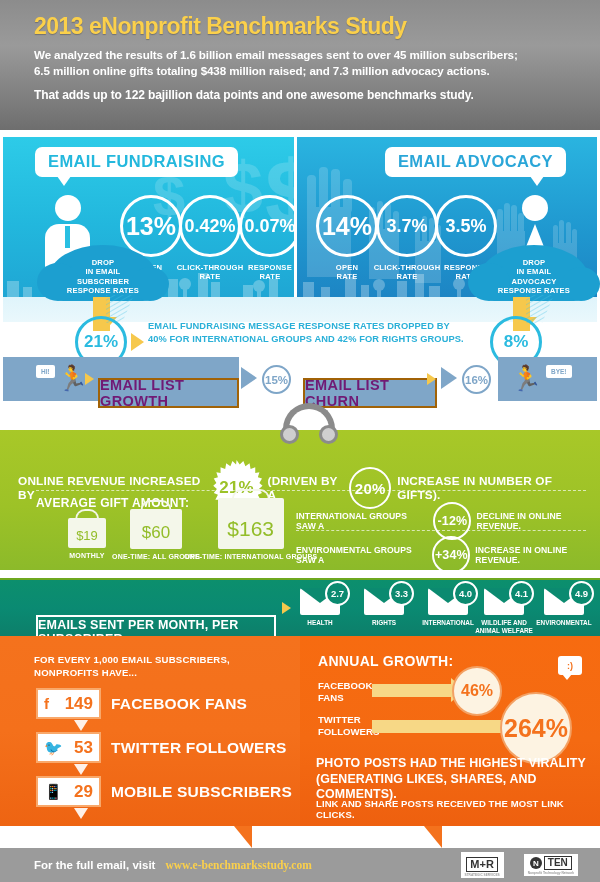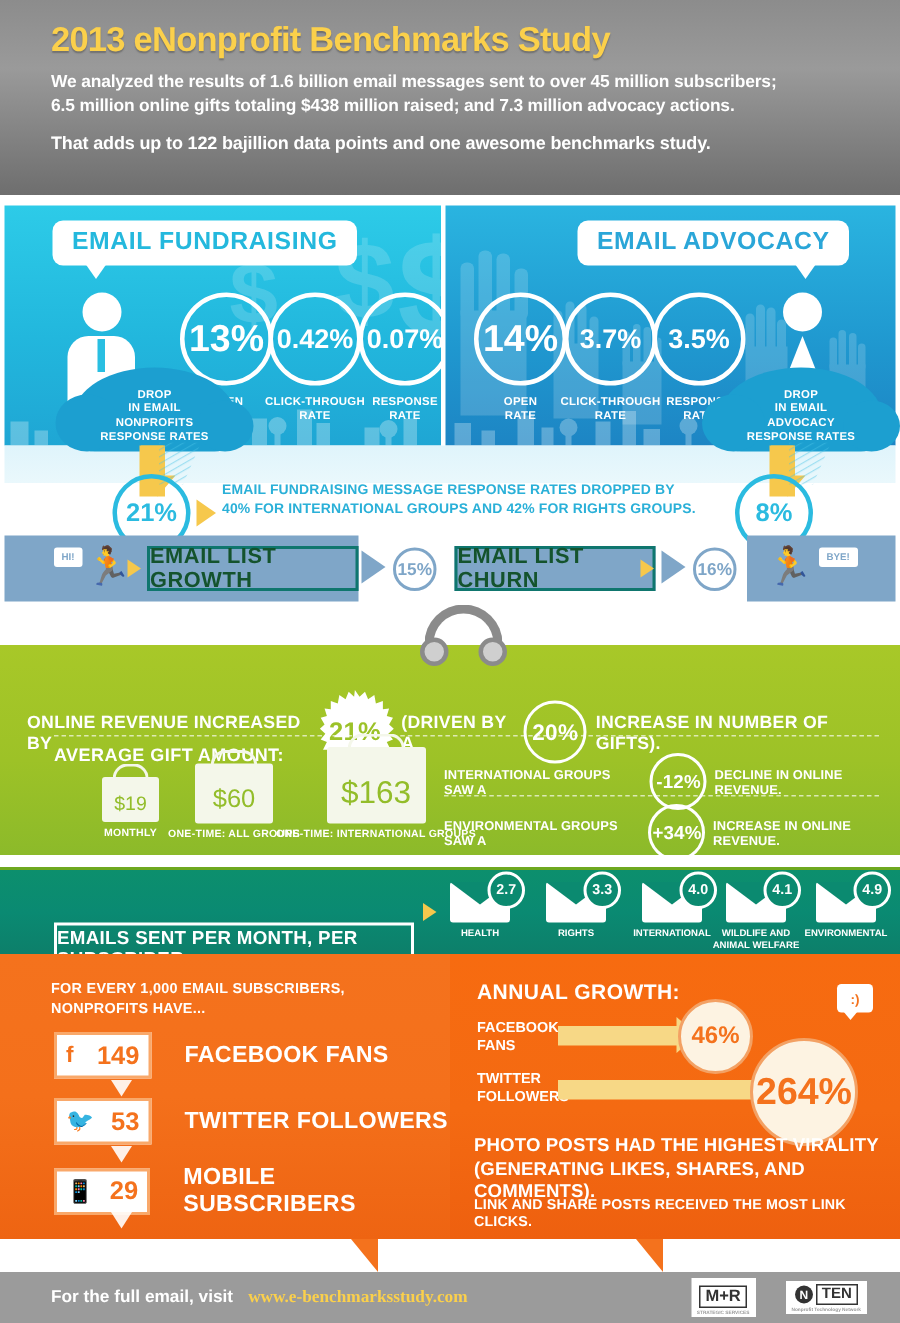--- a/index.html
+++ b/index.html
@@ -129,23 +129,23 @@
     border-top:9px solid transparent; border-bottom:9px solid transparent;
     border-left:13px solid #f6c84c;
   }
 
   
   .band {
     position:absolute; left:3px; top:357px; width:594px; height:44px;
   }
   .band-seg { position:absolute; top:0; height:44px; background:#7fa6c8; }
   .band-box {
-    position:absolute; top:7px; height:30px; border:2px solid #0f766e;
+    position:absolute; top:21px; height:30px; border:2px solid #a16207;
     display:flex; align-items:center; justify-content:center;
-    color:#14532d; font-size:14.5px; font-weight:bold; letter-spacing:.4px;
+    color:#701a75; font-size:14.5px; font-weight:bold; letter-spacing:.4px;
     background:#7fa6c8;
   }
   .chev {
     position:absolute; top:10px; width:0; height:0;
     border-top:11px solid transparent; border-bottom:11px solid transparent;
     border-left:16px solid #7fa6c8;
   }
   .band-ring {
     position:absolute; top:8px; width:29px; height:29px; border-radius:50%;
     border:2.5px solid #7fa6c8; display:flex; align-items:center; justify-content:center;
@@ -266,21 +266,21 @@
     font-weight:bold; line-height:1.4; letter-spacing:.2px;
   }
   .social-row { position:absolute; display:flex; align-items:center; }
   .social-box {
     width:65px; height:31px; background:#fff; border:2px solid #f9a86a;
     display:flex; align-items:center; justify-content:space-between;
     padding:0 6px; color:#f4721d; font-size:17px; font-weight:bold;
   }
   .social-box .gi { font-size:15px; line-height:1; }
   .social-label {
-    color:#fff; font-size:15.5px; font-weight:bold; margin-left:22px; letter-spacing:.2px;
+    color:#fff; font-size:15.5px; font-weight:bold; margin-left:10px; letter-spacing:.2px;
   }
   .connector {
     position:absolute; width:0; height:0;
     border-left:7px solid transparent; border-right:7px solid transparent;
     border-top:11px solid #fff; opacity:.9;
   }
 
   .o-title {
     position:absolute; left:18px; top:17px; color:#fff; font-size:14px;
     font-weight:bold; letter-spacing:.3px;
@@ -483,21 +483,21 @@
         <div class="head" style="margin-left:13px;"></div>
         <div class="body-f"></div>
       </div>
     </div>
 
     <div class="panel-bottom"></div>
 
     <div class="cloud" style="left:49px;top:108px;">
       <span>DROP</span>
       <span>IN EMAIL</span>
-      <span>NONPROFITS</span>
+      <span>SUBSCRIBER</span>
       <span>RESPONSE RATES</span>
     </div>
     <div class="down-arrow" style="left:93px;top:160px;">
       <div class="shaft"></div>
       <div class="tip"></div>
     </div>
     <svg style="position:absolute;left:106px;top:158px;opacity:.45;" width="34" height="30">
       <defs>
           <pattern id="h1" width="4" height="4" patternTransform="rotate(60)" patternUnits="userSpaceOnUse">
         <line x1="0" y1="0" x2="0" y2="4" stroke="#49c3e6" stroke-width="1.6"></line>

